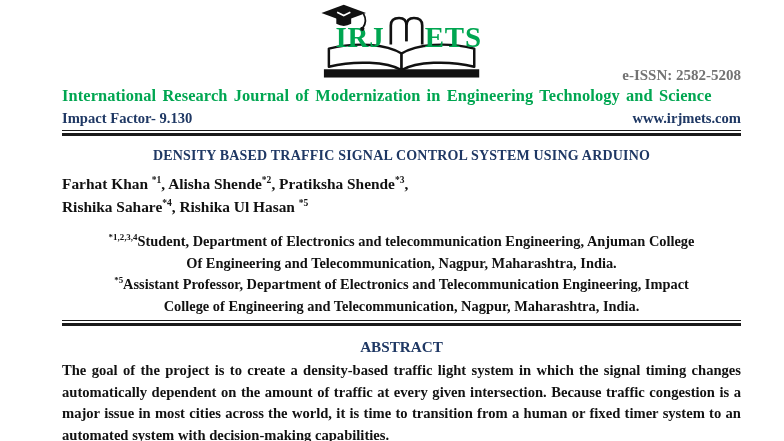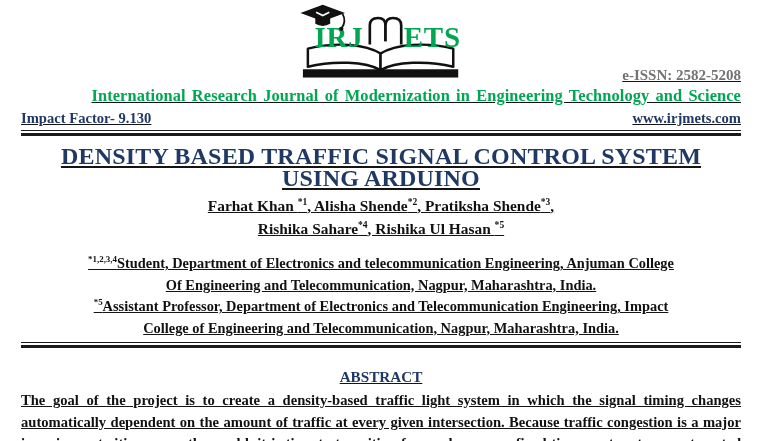--- a/index.html
+++ b/index.html
@@ -2,68 +2,67 @@
 <html><head>
 <meta charset="utf-8">
 <style>
   html,body { margin:0; padding:0; background:#ffffff; }
   .page {
     position:relative;
     width:784px; height:441px;
     background:#ffffff;
     overflow:hidden;
     box-sizing:border-box;
-    padding:4px 43px 0 21px;
+    padding:4px 43px 0 62px;
     font-family:"Liberation Serif", serif;
     font-weight:700;
     color:#141414;
-    text-decoration:underline;
   }
   
   .logo-wrap { text-align:center; height:76px; }
   .logo-wrap svg { height:76px; width:auto; }
   .logo-green { fill:#00A651; font-family:"Liberation Serif", serif; font-weight:bold; font-size:35px; letter-spacing:1px; }
   .eissn {
     text-align:right; color:#737373; font-size:15px;
     margin-top:-14px; line-height:18px;
   }
   .journal-name {
-    text-align:right; color:#00A651; font-size:16.4px;
+    text-align:left; color:#00A651; font-size:16.4px;
     line-height:20px; margin-top:2px; letter-spacing:0.1px; word-spacing:2px;
   }
   .tagline {
     text-align:center; color:#00A651; font-size:14.6px;
     line-height:18px; margin-top:2px;
   }
   .vol-row {
     display:flex; justify-content:space-between; align-items:baseline;
     color:#1F3864; font-size:14.6px; line-height:18px; margin-top:3px;
   }
   .double-rule {
     height:2px; margin-top:3px;
     border-top:1.5px solid #1a1a1a;
     border-bottom:3px solid #1a1a1a;
   }
   
   .paper-title {
-    text-align:center; color:#1F3864; font-size:24px;
+    text-align:center; color:#1F3864; font-size:14px;
     line-height:22px; margin-top:9px; letter-spacing:0.2px;
   }
   .authors {
-    text-align:center; color:#111; font-size:15.4px;
+    color:#111; font-size:15.4px;
     line-height:22.5px; margin-top:6px;
   }
   .affiliations {
     text-align:center; color:#111; font-size:14.4px;
     line-height:21.5px; margin-top:13px;
   }
   sup { font-size:62%; line-height:0; vertical-align:super; }
   .abstract-heading {
     text-align:center; color:#1F3864; font-size:15.2px;
-    line-height:18px; margin-top:20px;
+    line-height:18px; margin-top:12px;
   }
   .abstract-body { margin-top:4px; }
   .abstract-body p {
     margin:0 0 4px 0;
     font-size:14.6px; line-height:21.6px;
     text-align:justify; color:#111;
   }
 </style>
 </head>
 <body>

